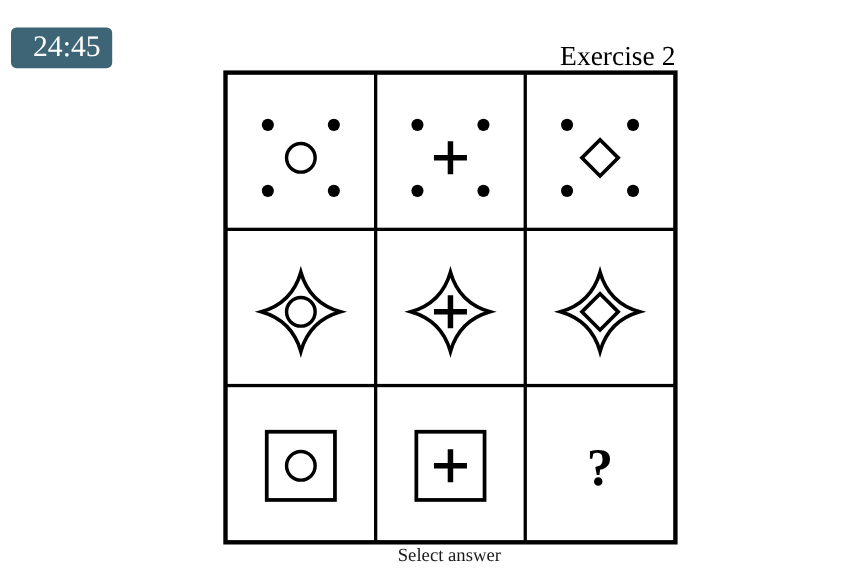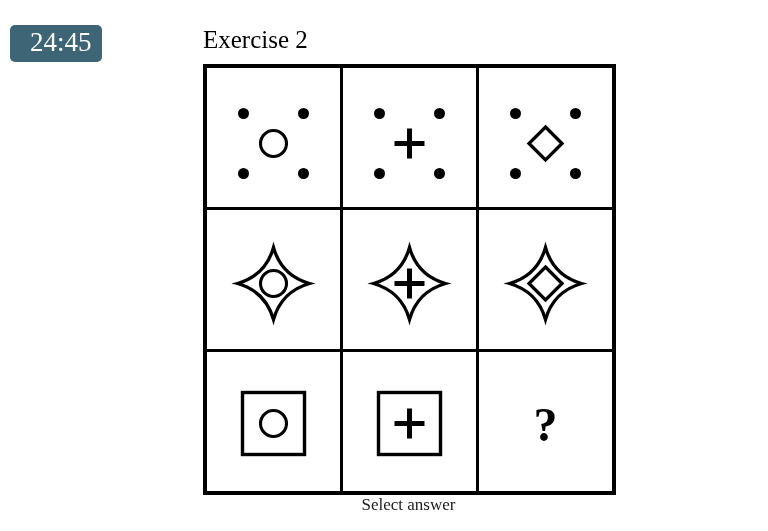--- a/index.html
+++ b/index.html
@@ -15,23 +15,23 @@
     left: 10px; top: 25px;
     background: #3d6575;
     color: #ffffff;
     font-size: 27px;
     line-height: 30px;
     padding: 2px 10px 5px 10px;
     border-radius: 5px;
   }
   .title {
     position: absolute;
-    left: 203px; top: 26px;
+    left: 203px; top: 38px;
     width: 411px;
-    text-align: left;
+    text-align: right;
     font-size: 25px;
     color: #000000;
   }
   .grid {
     position: absolute;
     left: 203px; top: 64px;
     background: #000000;
     display: grid;
     grid-template-columns: repeat(3, 133px);
     grid-template-rows: repeat(3, 139px);

